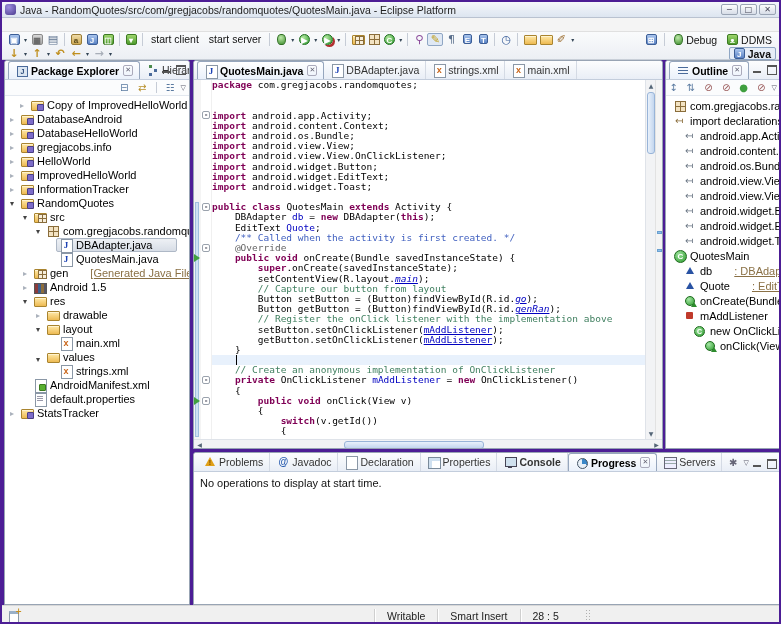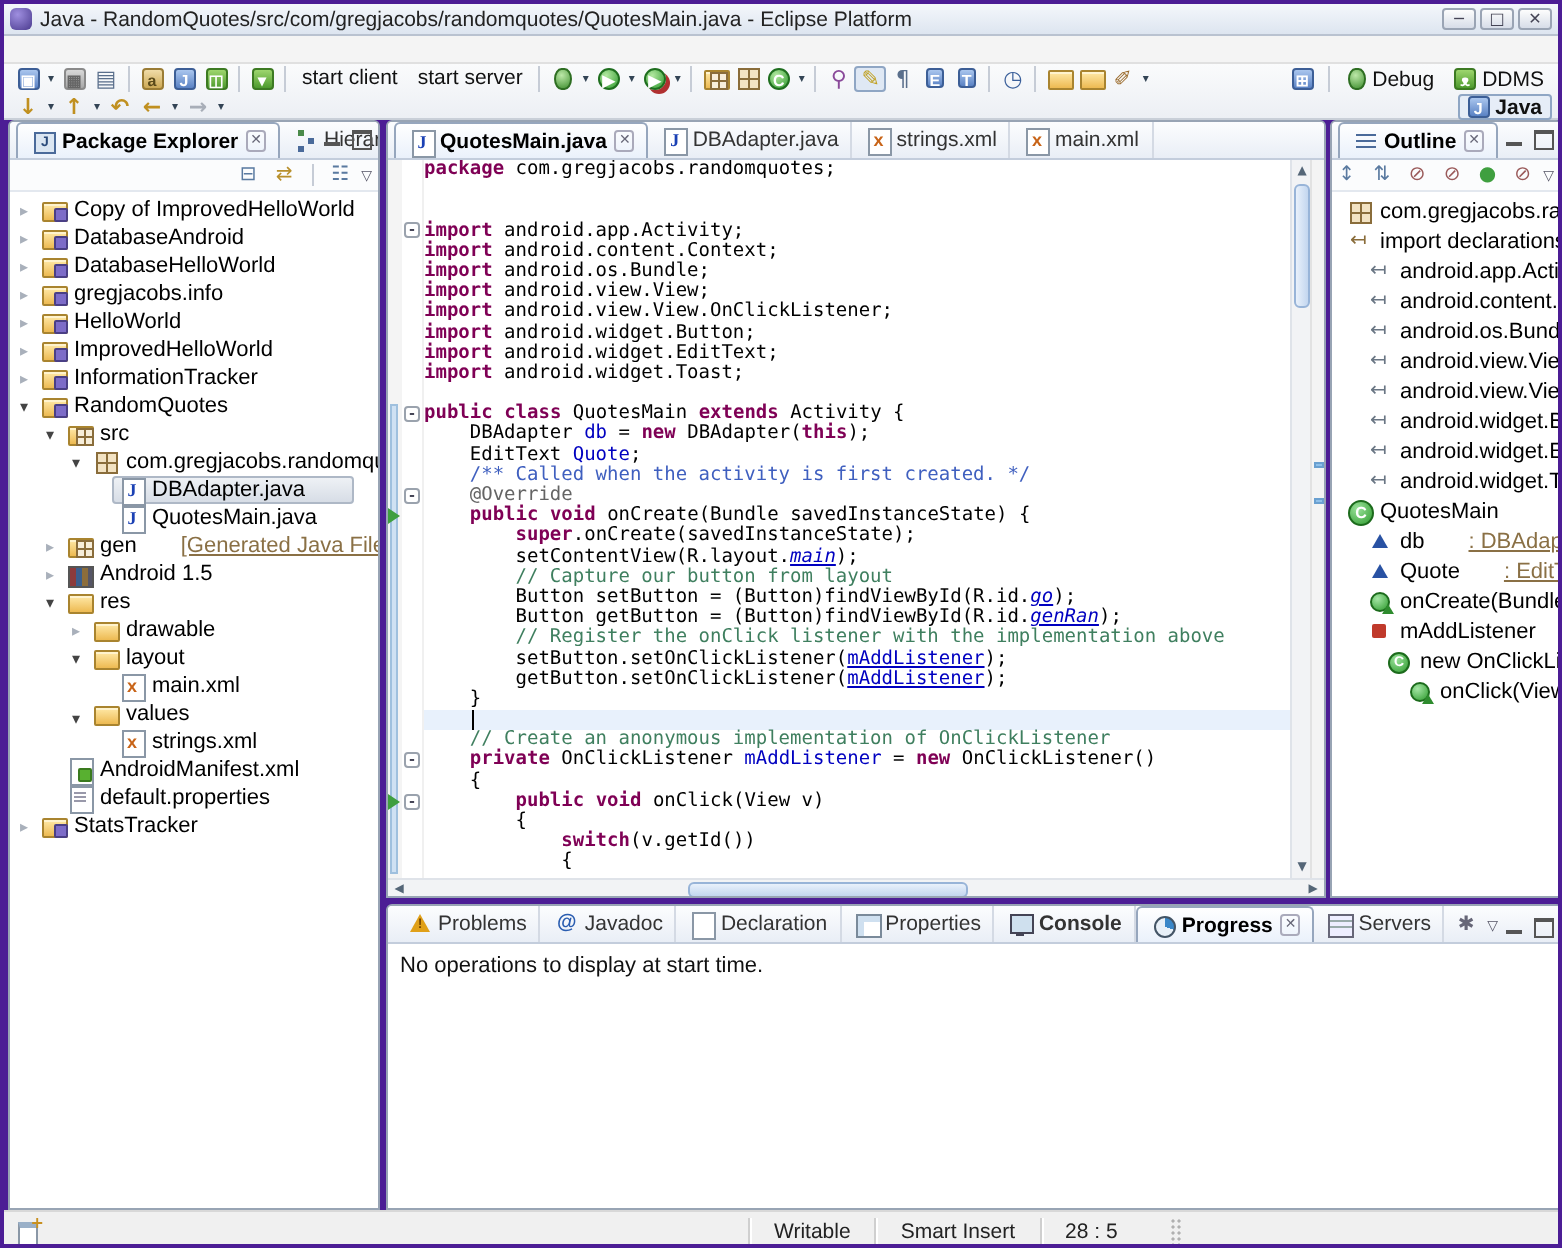--- a/index.html
+++ b/index.html
@@ -316,21 +316,21 @@
     </div>
     <div class="view-toolbar">
       <span class="vti">⊟</span>
       <span class="vti" style="color:#b8902c;">⇄</span>
       <span class="tsep" style="height:11px;"></span>
       <span class="vti">☷</span>
       <span class="chev">▽</span>
     </div>
     <div class="tree" style="padding-top:2px;height:490px;">
 
-    <div class="tree-item" style="padding-left: 2px;">
+    <div class="tree-item" style="padding-left: 12px;">
           <span class="arrow arr-col"></span>
           <span class="core">
             <span class="ico ico-project"></span>
             <span class="lbl">Copy of ImprovedHelloWorld</span>
             <span class="sfx"></span>
           </span>
         </div>
         <div class="tree-item" style="padding-left: 2px;">
           <span class="arrow arr-col"></span>
           <span class="core">

